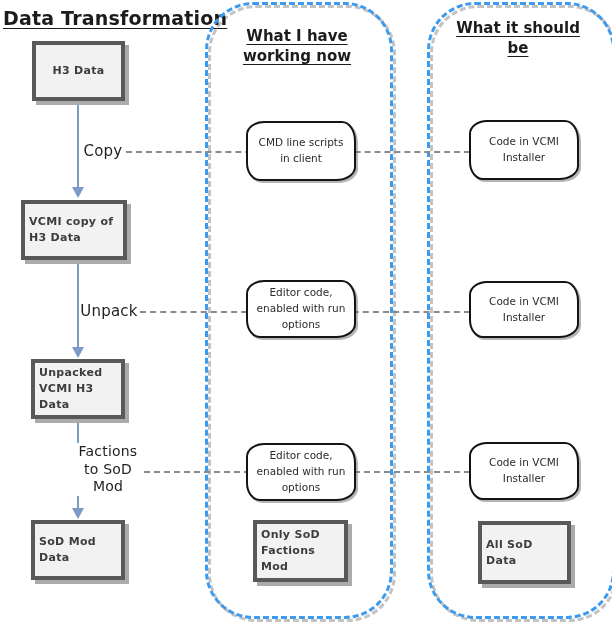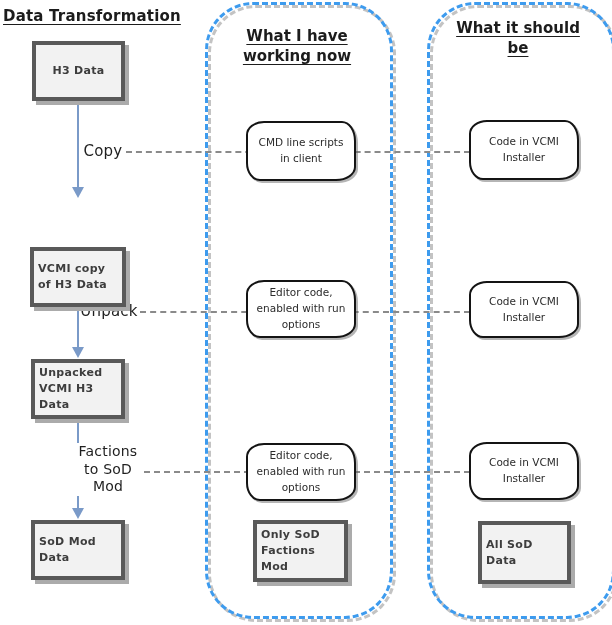--- a/index.html
+++ b/index.html
@@ -13,21 +13,21 @@
     width: 612px;
     height: 625px;
     background: #ffffff;
     overflow: hidden;
   }
 
   
   .diagram-title {
     position: absolute;
     left: 3px; top: 7px;
-    font-size: 15px;
+    font-size: 19px;
     font-weight: bold;
     text-decoration: underline;
     text-underline-offset: 3px;
     color: #1c1c1c;
     letter-spacing: 0.2px;
   }
   .col-header {
     position: absolute;
     text-align: center;
     font-size: 15px;
@@ -68,21 +68,21 @@
     text-align: left;
     font-size: 11px;
     font-weight: bold;
     color: #3d3d3d;
     line-height: 1.45;
     padding: 2px 4px;
     z-index: 2;
     letter-spacing: 0.3px;
   }
   .node.n1 { left: 32px; top: 41px;  width: 93px; height: 60px; }
-  .node.n2 { left: 30px; top: 200px; width: 96px; height: 60px; margin-top: 47px; }
+  .node.n2 { left: 21px; top: 200px; width: 106px; height: 60px; }
   .node.n3 { left: 31px; top: 359px; width: 94px; height: 60px; }
   .node.n4 { left: 31px; top: 520px; width: 94px; height: 60px; }
   .node.result-mid   { left: 253px; top: 520px; width: 95px; height: 62px; }
   .node.result-right { left: 478px; top: 521px; width: 93px; height: 63px; }
 
   
   .note {
     position: absolute;
     background: #ffffff;
     border: 2px solid #141414;

